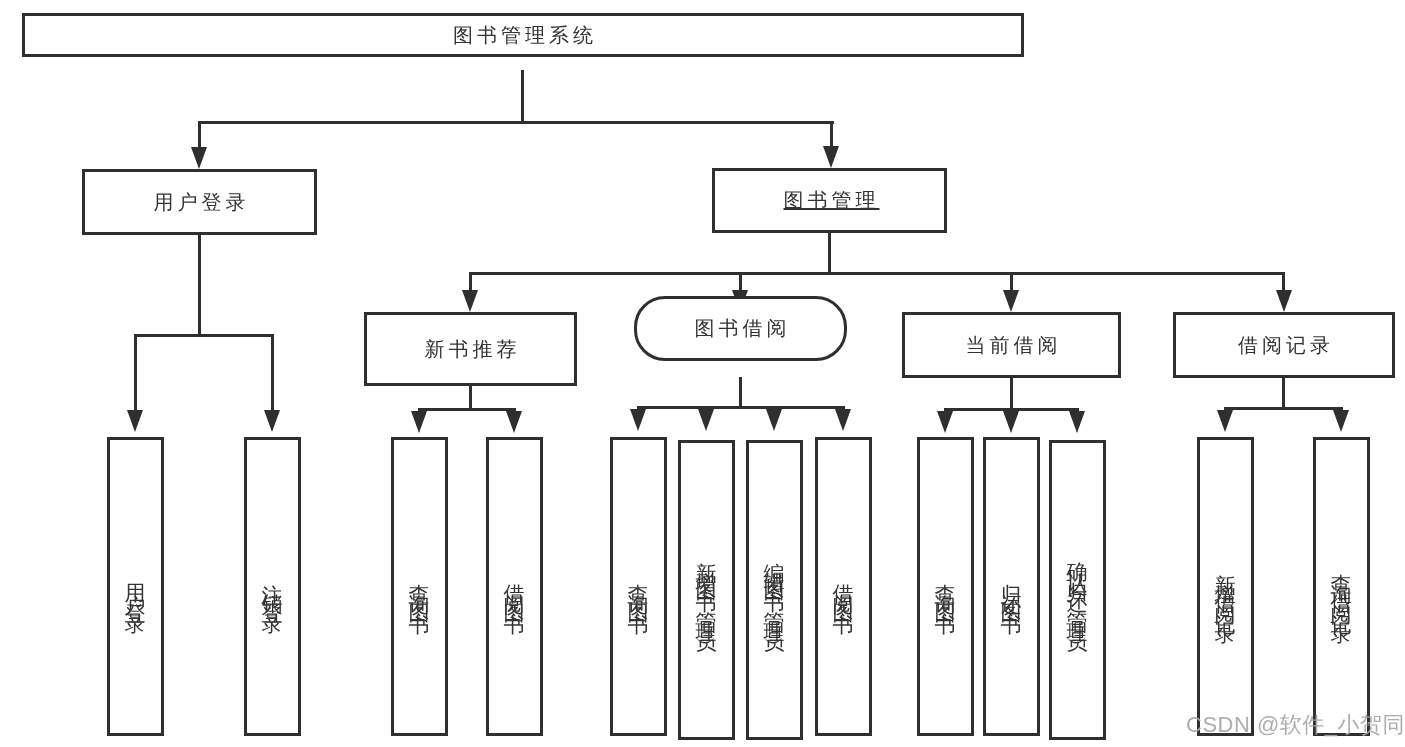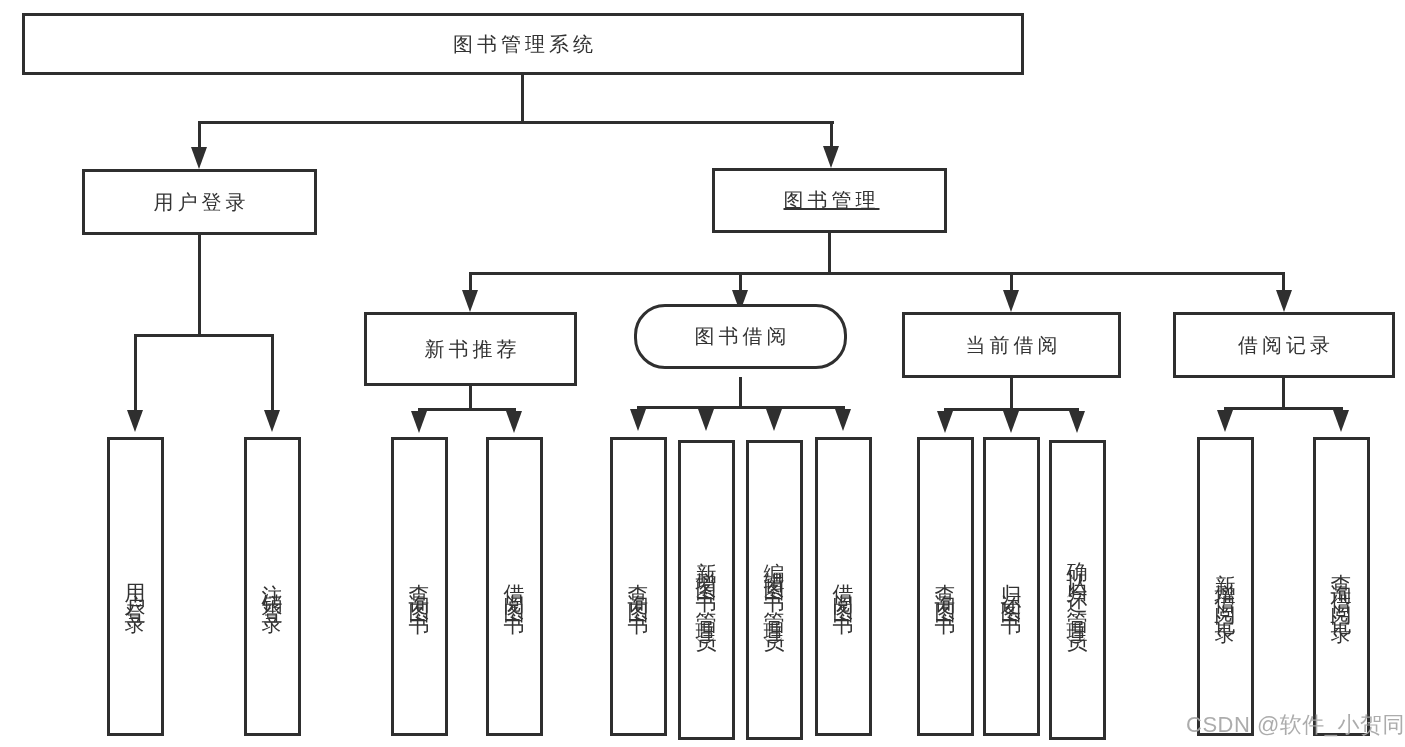--- a/index.html
+++ b/index.html
@@ -123,35 +123,35 @@
   <div class="hline" style="left:944px;  top:408px; width:135px;"></div>
   <div class="arrow" style="left:937px;  top:411px;"></div>
   <div class="arrow" style="left:1003px; top:411px;"></div>
   <div class="arrow" style="left:1069px; top:411px;"></div>
 
   <div class="vline" style="left:1282px; top:378px; height:32px;"></div>
   <div class="hline" style="left:1224px; top:407px; width:119px;"></div>
   <div class="arrow" style="left:1217px; top:410px;"></div>
   <div class="arrow" style="left:1333px; top:410px;"></div>
 
-  <div class="box" style="left:22px; top:13px; width:1002px; height:62px;">
+  <div class="box" style="left:22px; top:13px; width:1002px; height:44px;">
     <span>图书管理系统</span>
   </div>
 
   <div class="box" style="left:82px; top:169px; width:235px; height:66px;">
     <span>用户登录</span>
   </div>
   <div class="box" style="left:712px; top:168px; width:235px; height:65px;text-decoration:underline;">
     <span>图书管理</span>
   </div>
 
   <div class="box" style="left:364px; top:312px; width:213px; height:74px;">
     <span>新书推荐</span>
   </div>
-  <div class="box" style="left:634px; top:304px; width:213px; height:65px;border-radius:31px;">
+  <div class="box" style="left:634px; top:296px; width:213px; height:65px;border-radius:31px;">
     <span>图书借阅</span>
   </div>
   <div class="box" style="left:902px; top:312px; width:219px; height:66px;">
     <span>当前借阅</span>
   </div>
   <div class="box" style="left:1173px; top:312px; width:222px; height:66px;">
     <span>借阅记录</span>
   </div>
 
   <div class="leaf" style="left:107px; top:437px; height:299px;">

